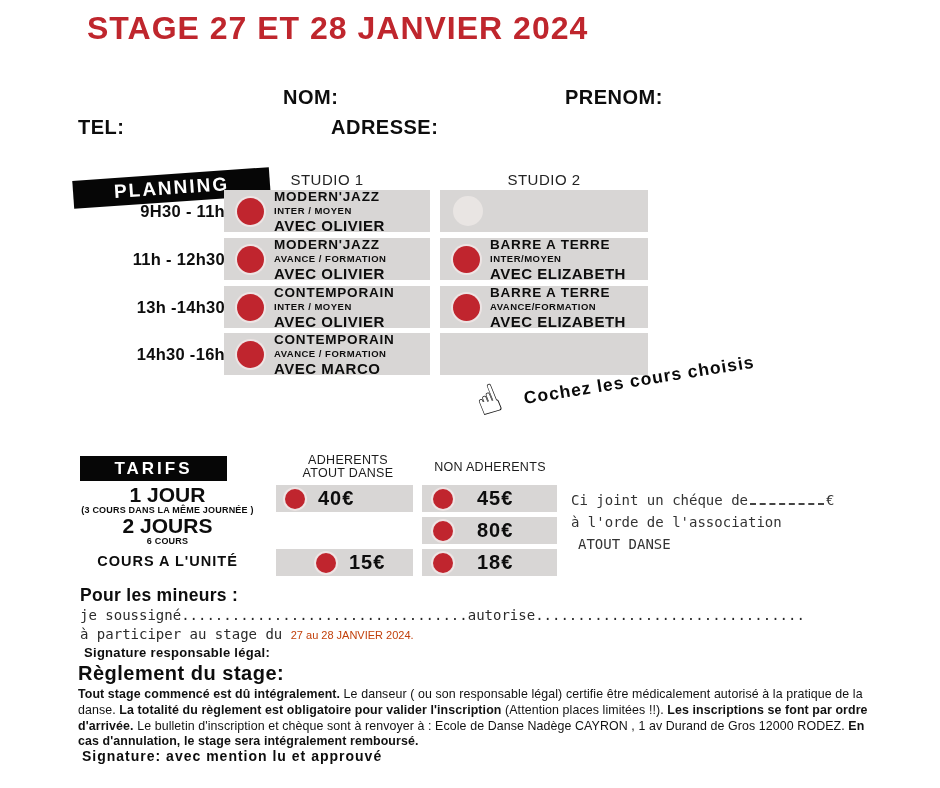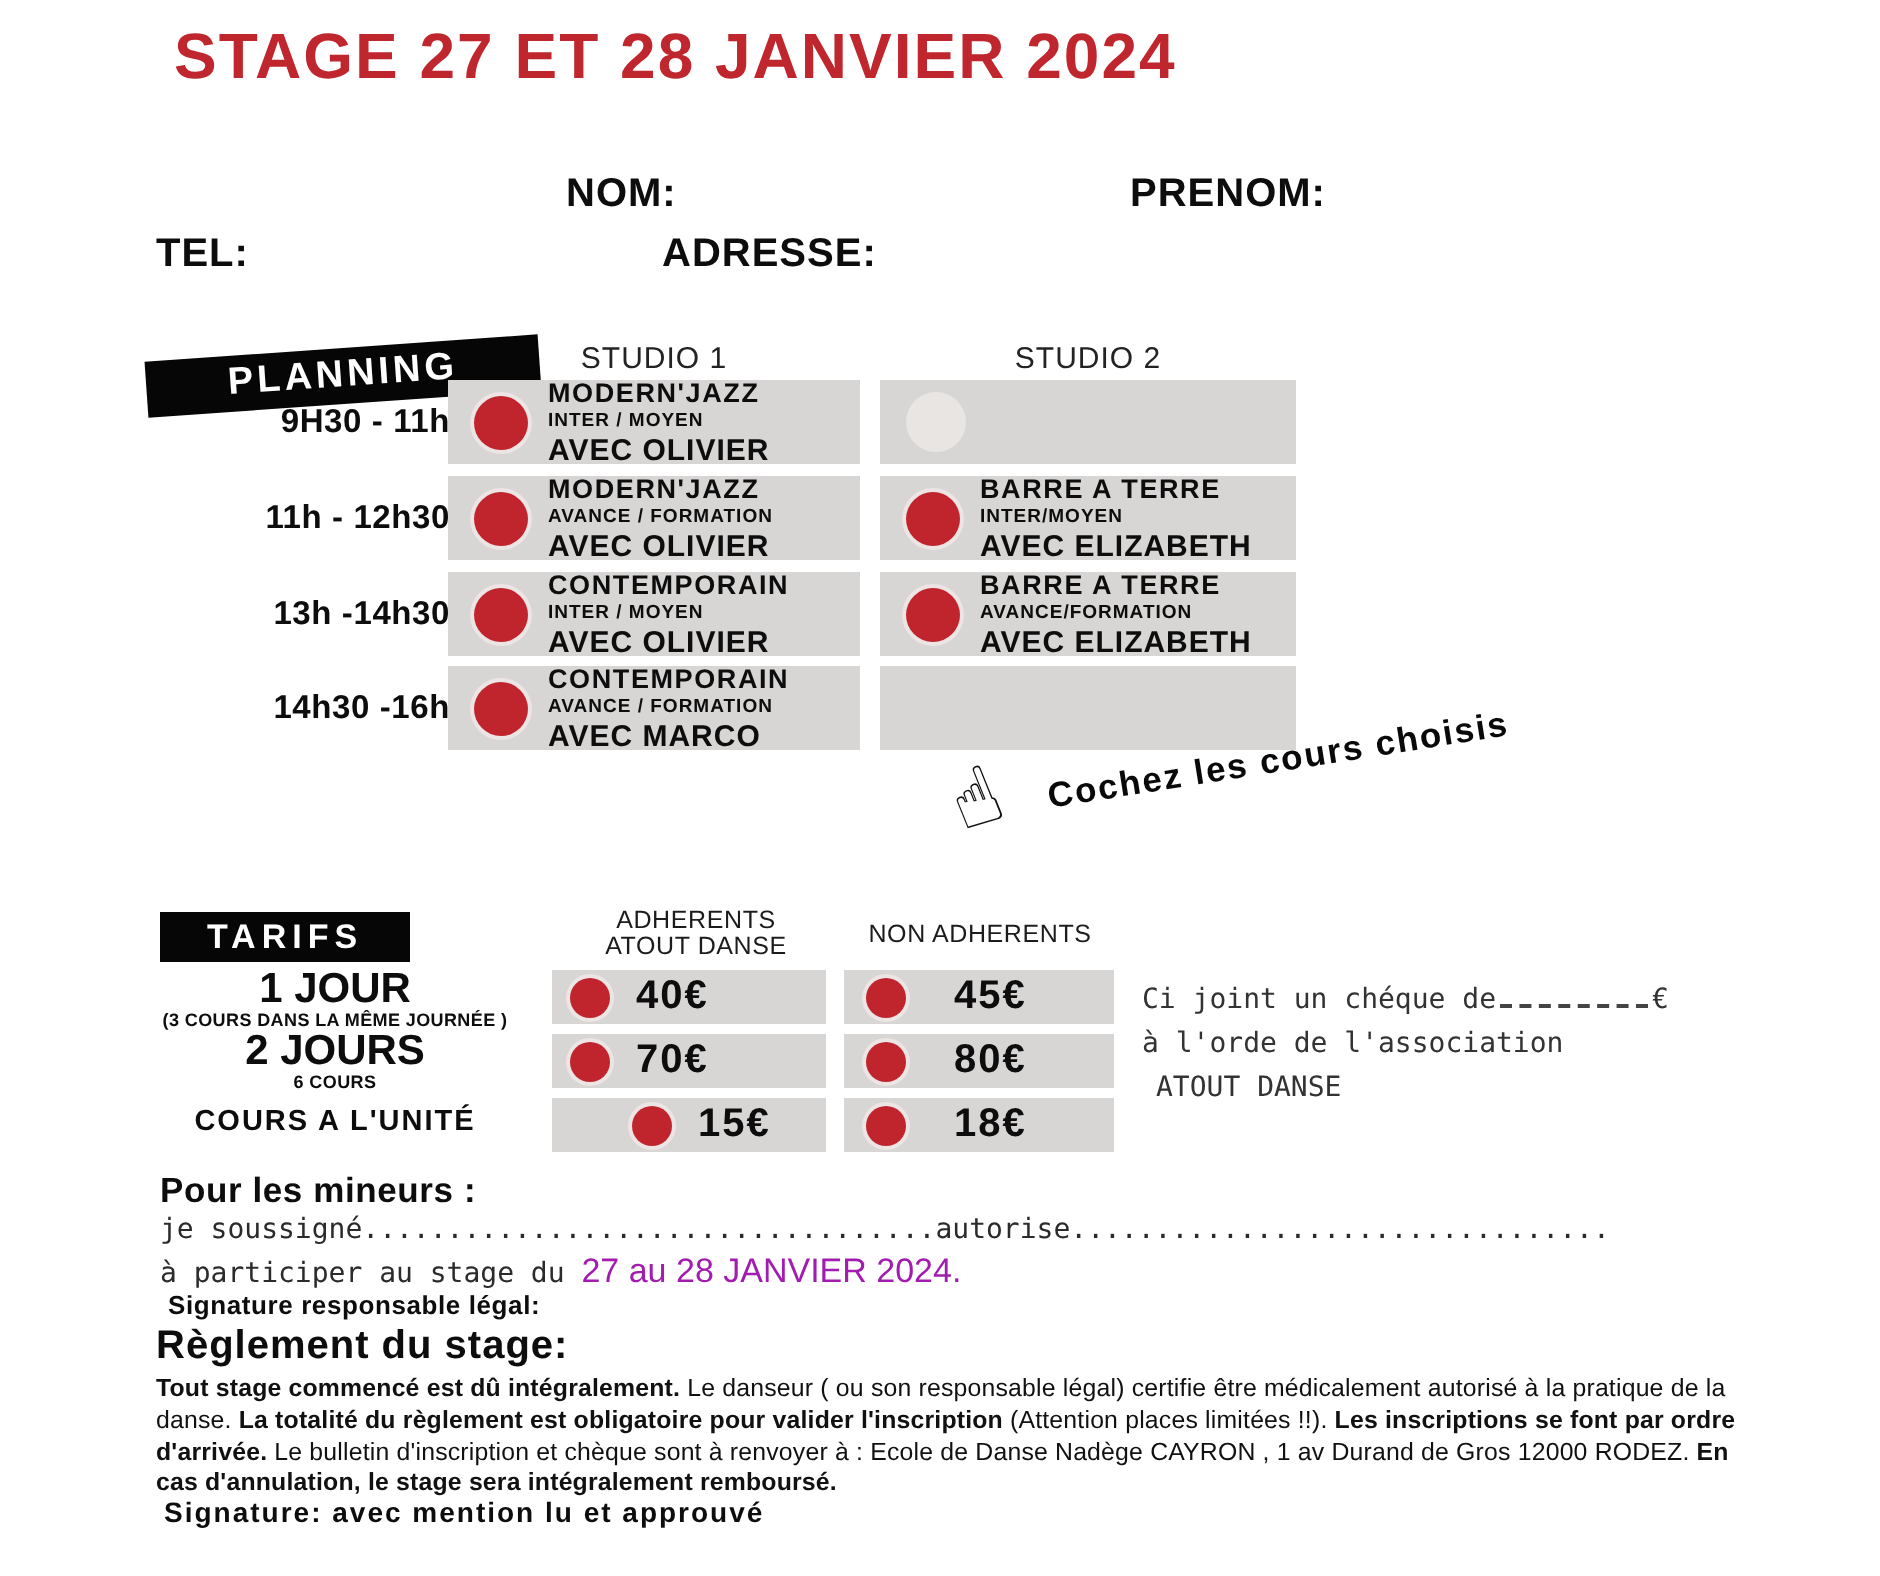--- a/index.html
+++ b/index.html
@@ -39,21 +39,21 @@
   .course-level{font-size:9.5px;font-weight:bold;letter-spacing:0.5px;margin-top:3px;white-space:nowrap;}
   .course-teacher{font-size:15px;font-weight:bold;letter-spacing:0.5px;margin-top:2px;white-space:nowrap;}
   .hand-icon{
     left:476px;top:380px;font-family:"DejaVu Sans",sans-serif;font-size:40px;color:#111;
     transform:rotate(-22deg);line-height:1;
   }
   .check-hint{
     left:524px;top:388px;font-size:17.5px;font-weight:bold;letter-spacing:1px;white-space:nowrap;
     transform:rotate(-9deg);transform-origin:left center;color:#090909;
   }
-  .tarifs-box{left:80px;top:456px;width:125px;height:25px;font-size:17px;letter-spacing:3px;}
+  .tarifs-box{left:80px;top:456px;width:147px;height:25px;font-size:17px;letter-spacing:3px;}
   .tarif-name{left:80px;width:175px;text-align:center;font-weight:bold;white-space:nowrap;}
   .tn-big{font-size:21px;}
   .tn-sub{font-size:9px;letter-spacing:0.2px;}
   .tn-mid{font-size:14.5px;letter-spacing:1px;}
   .price-col-header{font-size:12.5px;color:#1c1c1c;text-align:center;line-height:12.5px;letter-spacing:0.3px;}
   .price-box{background:#d8d6d5;height:27px;display:flex;align-items:center;box-sizing:border-box;}
   .pb-c1{left:276px;width:137px;padding-left:9px;}
   .pb-c2{left:422px;width:135px;padding-left:11px;}
   .price-circle{width:20px;height:20px;border-radius:50%;background:#c0252e;flex:0 0 auto;cursor:pointer;
     box-shadow:0 0 0 2px rgba(255,240,240,0.55);}
@@ -61,21 +61,21 @@
   .pb-c2 .price-value{margin-left:24px;}
   .mono{font-family:"DejaVu Sans Mono",monospace;}
   .cheque-block{left:571px;top:489px;font-size:14px;color:#333;line-height:22px;white-space:nowrap;}
   .cheque-blank{
     display:inline-block;width:74px;height:13px;border-bottom:2px dashed #444;
     margin:0 2px;vertical-align:baseline;cursor:text;
   }
   .minors-heading{left:80px;top:585px;font-size:17.5px;font-weight:bold;letter-spacing:0.3px;}
   .minors-line1{left:80px;top:607px;font-size:14px;color:#2b2b2b;white-space:nowrap;}
   .minors-line2{left:80px;top:626px;font-size:14px;color:#2b2b2b;white-space:nowrap;}
-  .minors-date{font-family:"Liberation Sans",sans-serif;font-size:17px;color:#a21caf;}
+  .minors-date{font-family:"Liberation Sans",sans-serif;font-size:11px;color:#c2410c;}
   .minors-signature{left:84px;top:645px;font-size:13px;font-weight:bold;letter-spacing:0.3px;}
   .reglement-heading{left:78px;top:662px;font-size:20px;font-weight:bold;letter-spacing:0.5px;}
   .reglement-para{
     left:78px;top:687px;width:799px;font-size:12.4px;line-height:15.8px;color:#111;
     letter-spacing:0.1px;
   }
   .reglement-para .b{font-weight:bold;}
   .reglement-signature{left:82px;top:748px;font-size:14px;font-weight:bold;letter-spacing:1px;}
 </style>
 </head>
@@ -175,24 +175,20 @@
   <div class="abs tarif-name tn-mid" style="top:553px;">COURS A L'UNITÉ</div>
 
   <div class="abs price-box pb-c1" style="top:485px;">
     <div class="price-circle"></div>
     <span class="price-value">40€</span>
   </div>
   <div class="abs price-box pb-c2" style="top:485px;">
     <div class="price-circle"></div>
     <span class="price-value">45€</span>
   </div>
-  <div class="abs price-box pb-c1" style="top:517px;">
-    <div class="price-circle"></div>
-    <span class="price-value">70€</span>
-  </div>
   <div class="abs price-box pb-c2" style="top:517px;">
     <div class="price-circle"></div>
     <span class="price-value">80€</span>
   </div>
   <div class="abs price-box pb-c1" style="top:549px;padding-left:40px;">
     <div class="price-circle"></div>
     <span class="price-value">15€</span>
   </div>
   <div class="abs price-box pb-c2" style="top:549px;">
     <div class="price-circle"></div>

